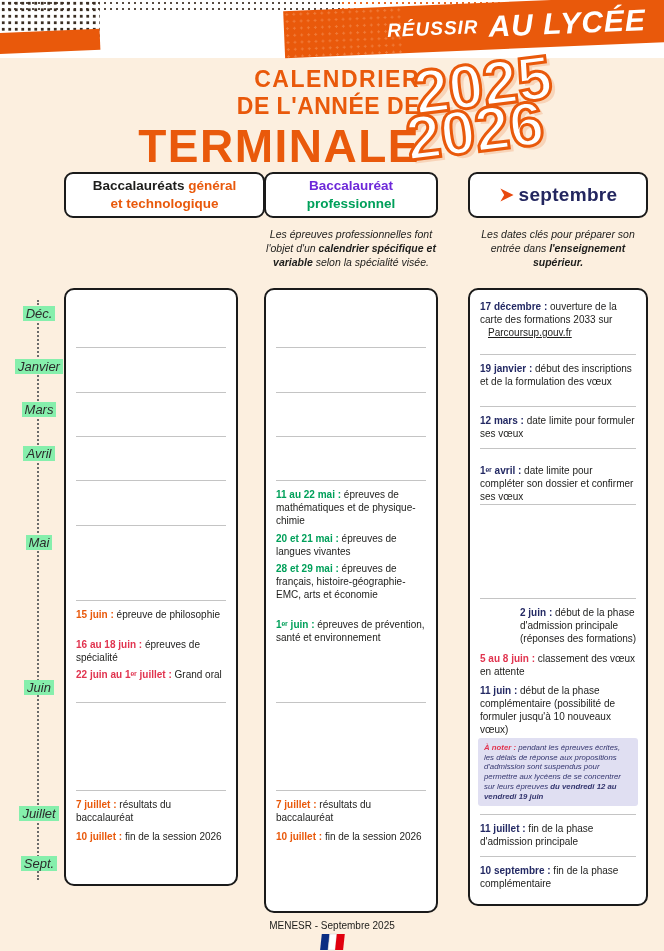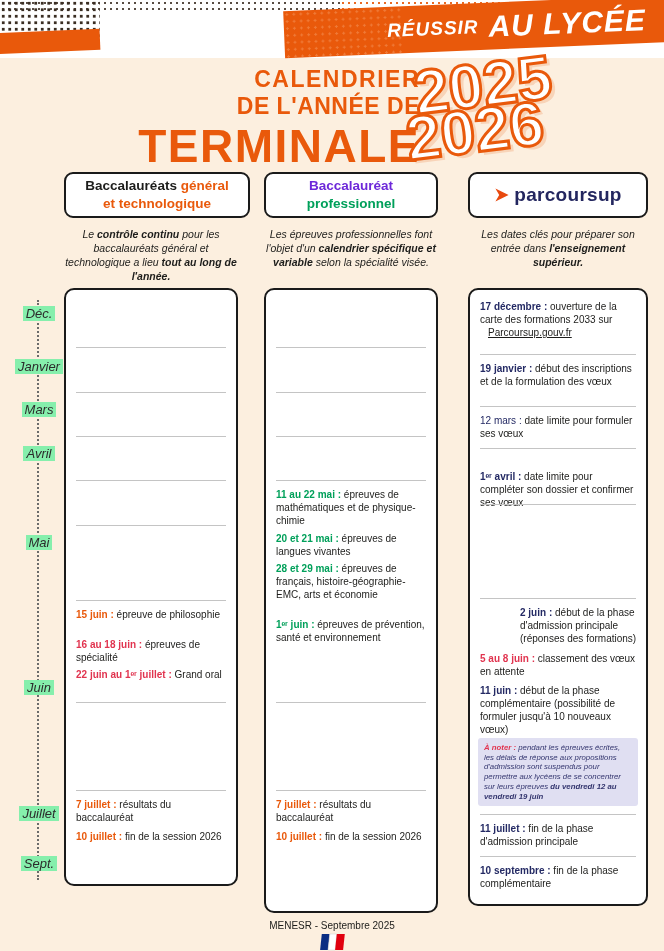--- a/index.html
+++ b/index.html
@@ -34,21 +34,21 @@
   .year2{top:100px;left:406px;font-size:62px;}
 
   
   .rail-line{position:absolute;left:37px;top:300px;height:580px;border-left:2px dotted #6b6b6b;}
   .month-label{position:absolute;left:0;width:78px;text-align:center;font-size:13px;font-style:italic;color:#2b2b2b;z-index:1;}
   .month-label span{background:#86efac;padding:0 3px;}
 
   
   .col-header{position:absolute;top:172px;height:46px;background:#fff;border:2px solid #1a1a1a;border-radius:9px;
     display:flex;flex-direction:column;justify-content:center;text-align:center;box-sizing:border-box;z-index:1;}
-  .h0{left:64px;width:186px;}  .h1{left:264px;width:174px;}  .h2{left:468px;width:180px;}
+  .h0{left:64px;width:201px;}  .h1{left:264px;width:174px;}  .h2{left:468px;width:180px;}
   .header-line{font-size:13.5px;font-weight:700;line-height:1.32;}
   .plogo{display:flex;align-items:center;justify-content:center;gap:4px;}
   .plogo-text{color:#23265f;font-weight:800;font-size:19px;letter-spacing:.3px;}
 
   .col-intro{position:absolute;top:228px;font-size:10.5px;font-style:italic;text-align:center;color:#1d1d1b;line-height:1.32;}
   .i0{left:62px;width:178px;} .i1{left:262px;width:178px;} .i2{left:466px;width:184px;}
 
   .col-box{position:absolute;background:#fff;border:2px solid #1a1a1a;border-radius:10px;box-sizing:border-box;}
   .b0{left:64px;top:288px;width:174px;height:598px;}
   .b1{left:264px;top:288px;width:174px;height:625px;}
@@ -105,25 +105,24 @@
   </div>
   <div class="col-header h1">
     <div class="header-line"><span style="color: #6d28d9; font-weight: 700;">Baccalauréat</span></div>
     <div class="header-line"><span style="color: rgb(0, 160, 90); font-weight: 700;">professionnel</span></div>
   </div>
   <div class="col-header h2">
     <div class="plogo">
       <svg width="16" height="16" viewBox="0 0 17 17">
         <path d="M1.5 15.5 L15.5 8.5 L1.5 1.5 L5.5 8.5 Z" fill="#e8490f"></path>
       </svg>
-      <span class="plogo-text">parcoursup</span>
+      <span class="plogo-text">septembre</span>
     </div>
   </div>
 
-  <div class="col-intro i0"><span style="font-style: italic;">Le </span><span style="font-weight: 700; font-style: italic;">contrôle continu</span><span style="font-style: italic;"> pour les baccalauréats général et technologique a lieu </span><span style="font-weight: 700; font-style: italic;">tout au long de l'année.</span></div>
   <div class="col-intro i1"><span style="font-style: italic;">Les épreuves professionnelles font l'objet d'un </span><span style="font-weight: 700; font-style: italic;">calendrier spécifique et variable</span><span style="font-style: italic;"> selon la spécialité visée.</span></div>
   <div class="col-intro i2"><span style="font-style: italic;">Les dates clés pour préparer son entrée dans </span><span style="font-weight: 700; font-style: italic;">l'enseignement supérieur.</span></div>
 
   <div class="col-box b0">
       <div class="rule" style="top: 57px;"></div>
       <div class="rule" style="top: 102px;"></div>
       <div class="rule" style="top: 146px;"></div>
       <div class="rule" style="top: 190px;"></div>
       <div class="rule" style="top: 235px;"></div>
       <div class="rule" style="top: 310px;"></div>
@@ -147,23 +146,23 @@
       <div class="rule" style="top: 412px;"></div>
       <div class="rule" style="top: 500px;"></div>
       <div class="entry" style="top: 508px;"><span style="color: rgb(233, 89, 11); font-weight: 700;">7 juillet :</span><span> résultats du baccalauréat</span></div>
       <div class="entry" style="top: 540px;"><span style="color: rgb(233, 89, 11); font-weight: 700;">10 juillet :</span><span> fin de la session 2026</span></div>
     </div>
   <div class="col-box b2">
       <div class="entry" style="top: 10px;"><span style="color: rgb(36, 42, 100); font-weight: 700;">17 décembre :</span><span> ouverture de la carte des formations 2033 sur </span><span style="text-decoration: underline; padding-left: 8px;">Parcoursup.gouv.fr</span></div>
       <div class="rule" style="top: 64px;"></div>
       <div class="entry" style="top: 72px;"><span style="color: rgb(36, 42, 100); font-weight: 700; margin-top: 40px;">19 janvier :</span><span> début des inscriptions et de la formulation des vœux</span></div>
       <div class="rule" style="top: 116px;"></div>
-      <div class="entry" style="top: 124px;"><span style="color: rgb(36, 42, 100); font-weight: 400;">12 mars :</span><span> date limite pour formuler ses vœux</span></div>
+      <div class="entry" style="top: 124px;"><span style="color: rgb(36, 42, 100); font-weight: 700;">12 mars :</span><span> date limite pour formuler ses vœux</span></div>
       <div class="rule" style="top: 158px;"></div>
-      <div class="entry" style="top: 180px;"><span style="color: rgb(36, 42, 100); font-weight: 700;">1ᵉʳ avril :</span><span> date limite pour compléter son dossier et confirmer ses vœux</span></div>
+      <div class="entry" style="top: 174px;"><span style="color: rgb(36, 42, 100); font-weight: 700;">1ᵉʳ avril :</span><span> date limite pour compléter son dossier et confirmer ses vœux</span></div>
       <div class="rule" style="top: 214px;"></div>
       <div class="rule" style="top: 308px;"></div>
       <div class="entry" style="top: 316px; margin-left: 40px;"><span style="color: rgb(36, 42, 100); font-weight: 700;">2 juin :</span><span> début de la phase d'admission principale (réponses des formations)</span></div>
       <div class="entry" style="top: 362px;"><span style="color: rgb(225, 52, 79); font-weight: 700;">5 au 8 juin :</span><span> classement des vœux en attente</span></div>
       <div class="entry" style="top: 394px;"><span style="color: rgb(36, 42, 100); font-weight: 700;">11 juin :</span><span> début de la phase complémentaire (possibilité de formuler jusqu'à 10 nouveaux vœux)</span></div>
       <div class="note" style="top: 448px; min-height: 58px;"><span style="color: rgb(225, 52, 79); font-weight: 700; font-style: italic;">À noter :</span><span style="font-style: italic;"> pendant les épreuves écrites, les délais de réponse aux propositions d'admission sont suspendus pour permettre aux lycéens de se concentrer sur leurs épreuves </span><span style="font-weight: 700; font-style: italic;">du vendredi 12 au vendredi 19 juin</span></div>
       <div class="rule" style="top: 524px;"></div>
       <div class="entry" style="top: 532px;"><span style="color: rgb(36, 42, 100); font-weight: 700;">11 juillet :</span><span> fin de la phase d'admission principale</span></div>
       <div class="rule" style="top: 566px;"></div>
       <div class="entry" style="top: 574px;"><span style="color: rgb(36, 42, 100); font-weight: 700;">10 septembre :</span><span> fin de la phase complémentaire</span></div>

